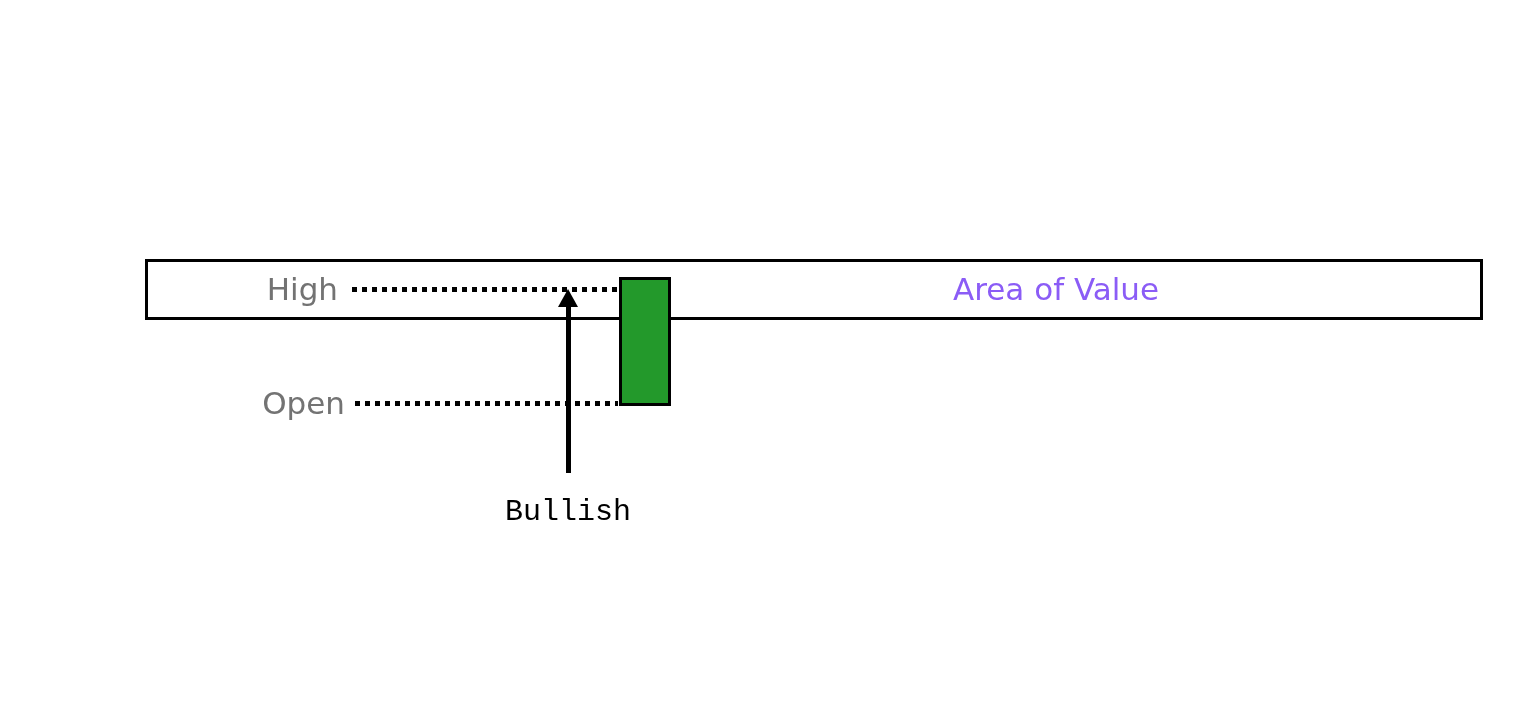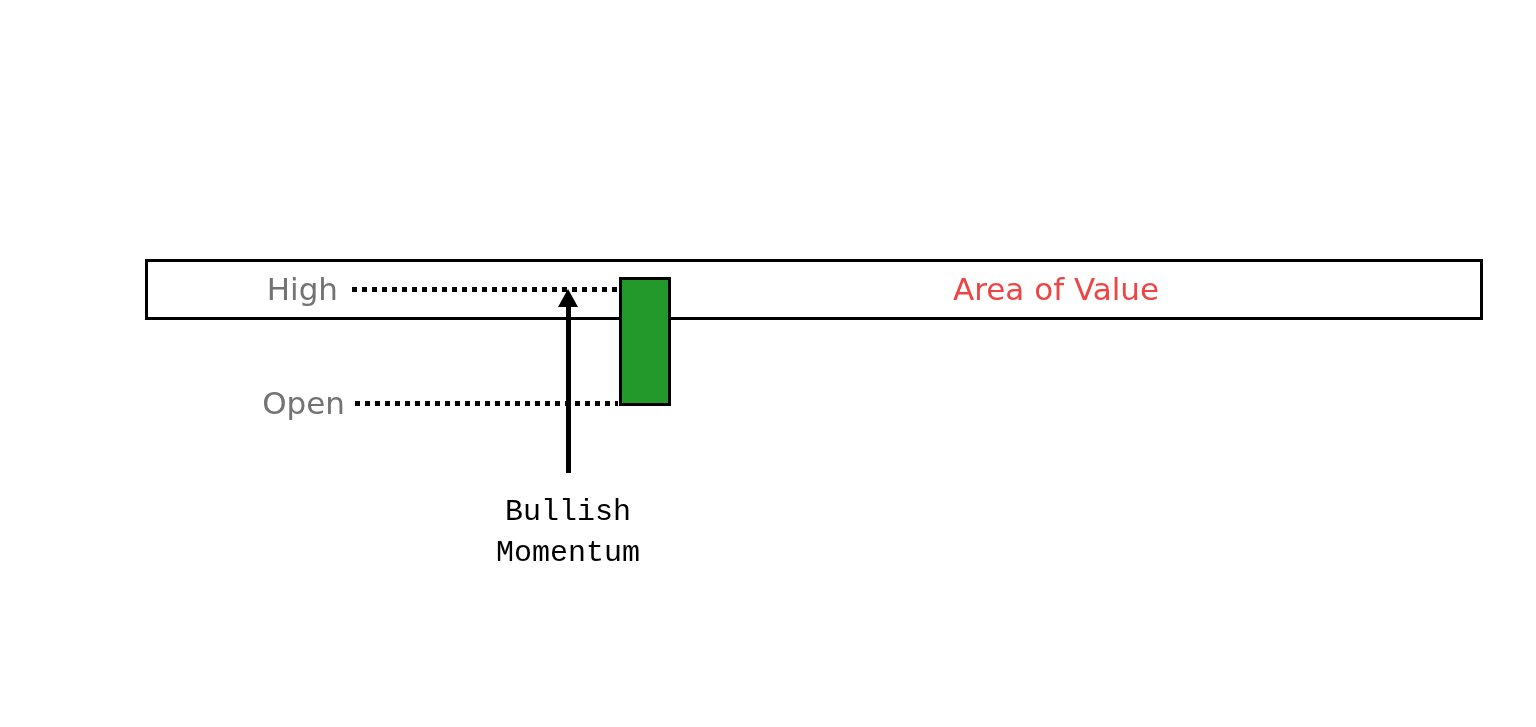--- a/index.html
+++ b/index.html
@@ -34,21 +34,21 @@
   }
   .zone-label {
     position: absolute;
     left: 700px;
     top: 259px;
     width: 712px;
     height: 61px;
     line-height: 61px;
     text-align: center;
     font-size: 31px;
-    color: #ef4444;
+    color: #8b5cf6;
     white-space: nowrap;
   }
 
   
   .level-label {
     position: absolute;
     text-align: right;
     font-size: 31px;
     color: #737373;
     white-space: nowrap;
@@ -150,16 +150,15 @@
   <div class="level-label open">Open</div>
   <div class="leader open"></div>
 
   <div class="arrow-shaft"></div>
   <div class="arrow-head"></div>
 
   <div class="candle-body"></div>
 
   <div class="caption">
     <div>Bullish</div>
-    <div>Momentum</div>
   </div>
 
 </div>
 
 </body></html>

